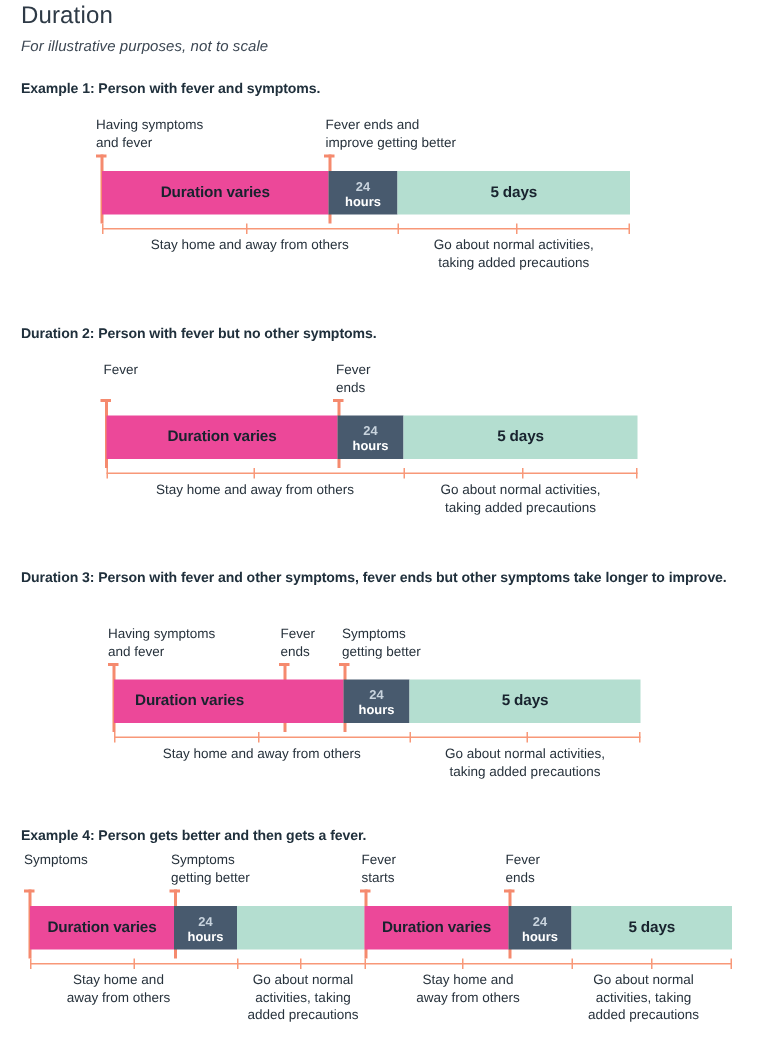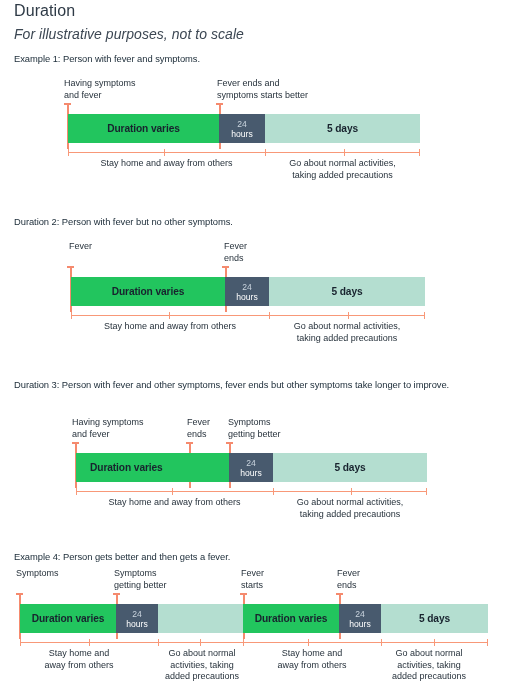--- a/index.html
+++ b/index.html
@@ -23,39 +23,39 @@
     top: 2px;
     font-size: 16px;
     font-weight: 400;
     color: #2e3a46;
     letter-spacing: .1px;
   }
   #page-subtitle {
     position: absolute;
     left: 14px;
     top: 26px;
-    font-size: 14px;
+    font-size: 10px;
     font-style: italic;
     color: #3c4753;
     letter-spacing: .05px;
   }
 
   
   .example {
     position: absolute;
     left: 0;
     width: 512px;
   }
   .example-title {
     position: absolute;
     left: 14px;
     top: 0;
     width: 486px;
     font-size: 9.4px;
-    font-weight: 400;
+    font-weight: 700;
     color: #20303c;
     line-height: 13px;
     letter-spacing: -.05px;
   }
 
   
   .callout {
     position: absolute;
     font-size: 9px;
     line-height: 11.5px;
@@ -81,33 +81,33 @@
 
   
   .bar {
     position: absolute;
     height: 29px;
     display: flex;
     align-items: center;
     justify-content: center;
     box-sizing: border-box;
   }
-  .bar-blue   { background: #22c55e; }
+  .bar-blue   { background: #ec4899; }
   .bar-green  { background: #b4ded0; }
   .bar-navy   { background: #485a6e; }
 
   .bar-label {
     font-size: 10.2px;
     font-weight: 700;
     color: #18232e;
     letter-spacing: -.1px;
   }
   .bar-label-24 {
     font-size: 8.6px;
-    font-weight: 400;
+    font-weight: 700;
     line-height: 10px;
     text-align: center;
     color: #ffffff;
   }
   .bar-label-24 .num { color: #c9d4de; display: block; }
   .bar-label-24 .unit { color: #ffffff; display: block; }
 
   
   .axis {
     position: absolute;
@@ -135,21 +135,21 @@
 
 <div id="page-title">Duration</div>
 <div id="page-subtitle">For illustrative purposes, not to scale</div>
 
 <div class="example" style="top:52px;">
   <div class="example-title">Example 1: Person with fever and symptoms.</div>
 
   <div class="callout" style="left:64px; top:26px;">Having symptoms
 and fever</div>
   <div class="callout" style="left:217px; top:26px;">Fever ends and
-symptoms starts better</div>
+improve getting better</div>
 
   <div class="marker" style="left:67px; top:51px; height:46px;"></div>
   <div class="marker" style="left:219px; top:51px; height:46px;"></div>
 
   <div class="bar bar-blue" style="left:68px; top:62px; width:151px;">
     <span class="bar-label">Duration varies</span>
   </div>
   <div class="bar bar-navy" style="left:219px; top:62px; width:46px;">
     <span class="bar-label-24">
       <span class="num">24</span>

